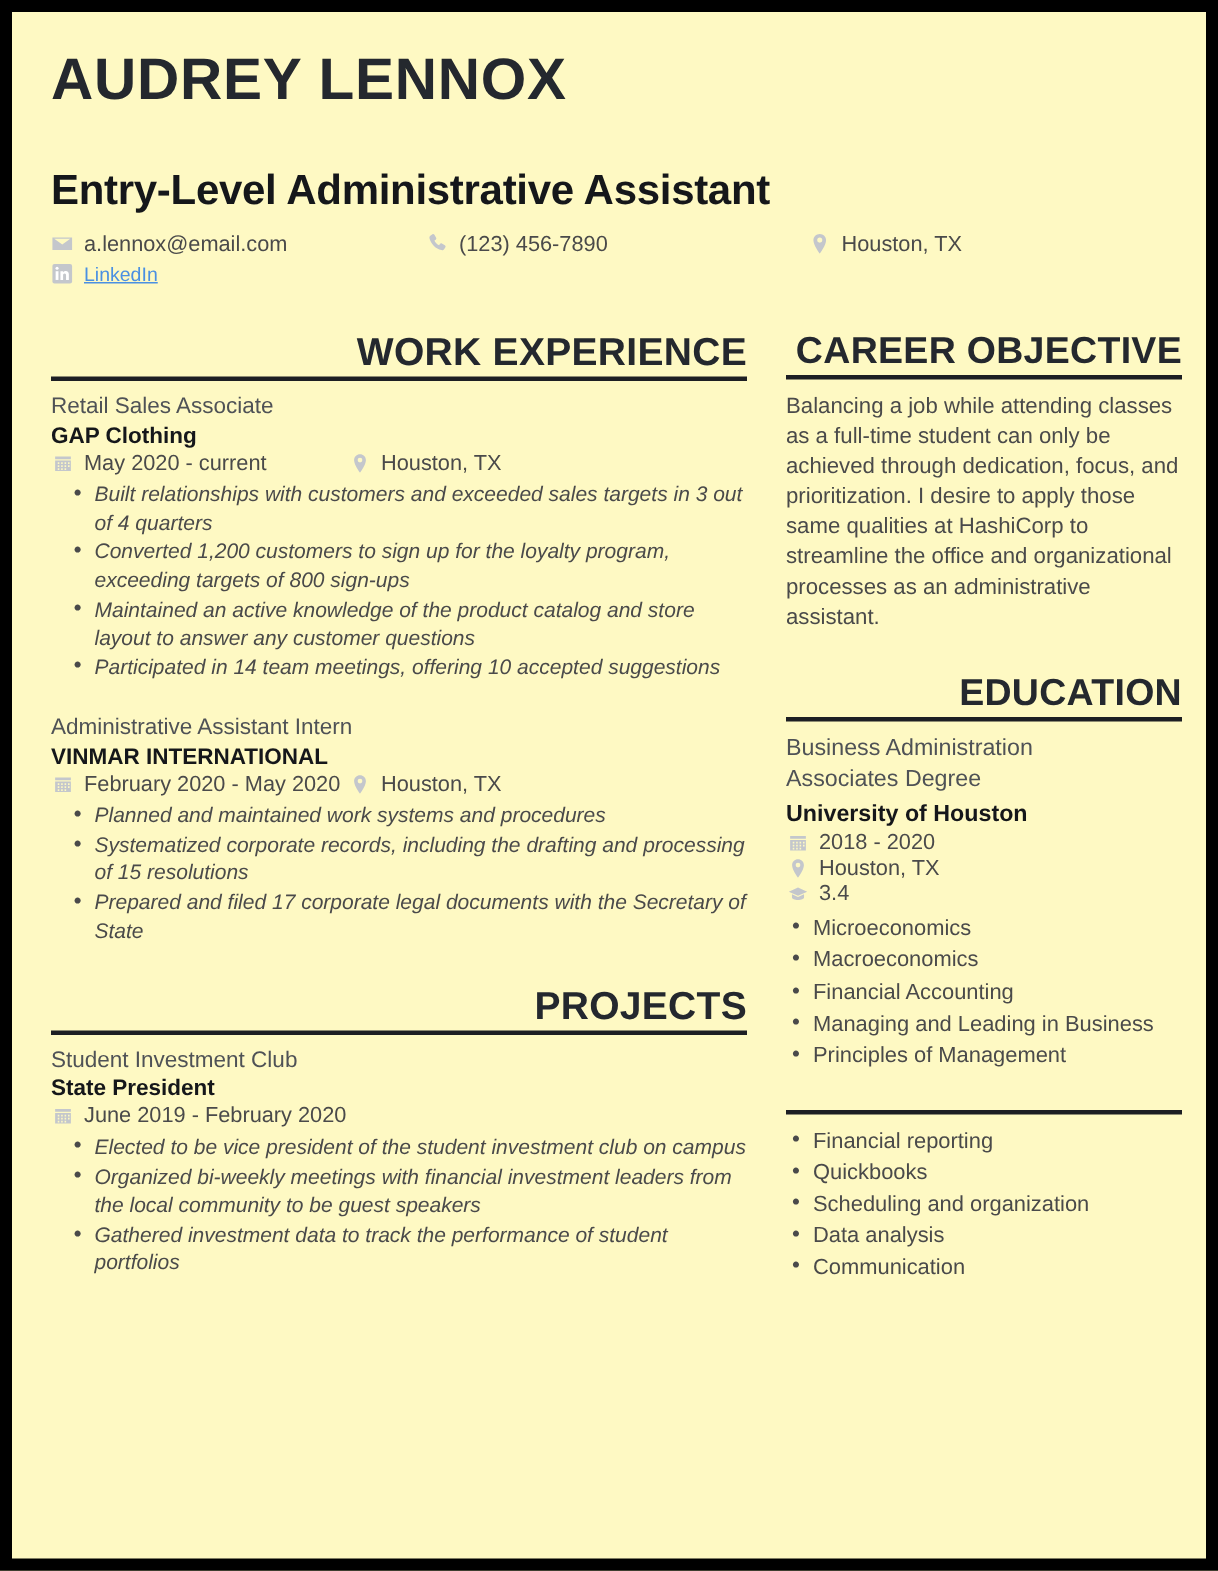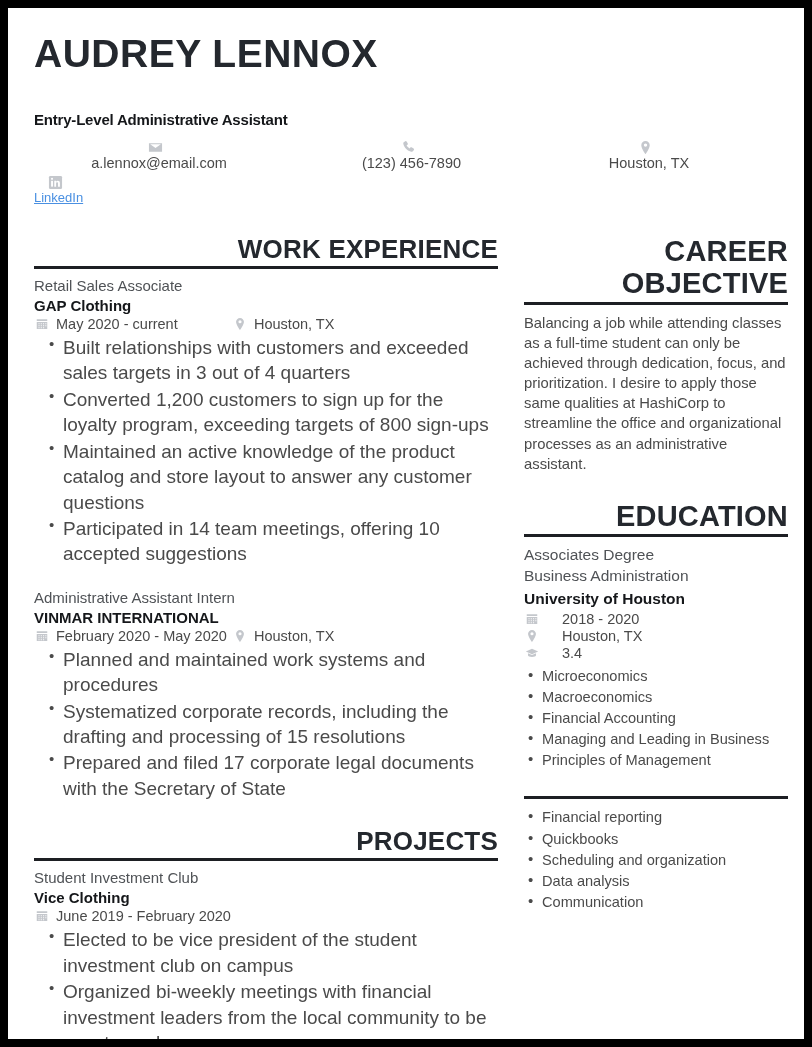--- a/index.html
+++ b/index.html
@@ -10,57 +10,56 @@
     background: #000000;
     font-family: "Liberation Sans", sans-serif;
   }
 
   .page {
     position: absolute;
     left: 8px;
     top: 8px;
     width: 796px;
     height: 1031px;
-    background: #ffffff;
+    background: #fef9c3;
     overflow: hidden;
   }
 
   .inner {
     padding: 26px 26px 0 26px;
   }
 
   
   .name {
     font-size: 39px;
     font-weight: bold;
     letter-spacing: 0.5px;
     color: #24282e;
     line-height: 1.05;
     margin-bottom: 8px;
   }
   .headline {
-    font-size: 15px;
+    font-size: 28px;
     font-weight: bold;
     color: #15171a;
     letter-spacing: -0.2px;
     margin-bottom: 12px;
     margin-top: 36px;
   }
 
   .contact-row {
     display: flex;
     align-items: center;
     margin-bottom: 4px;
   }
   .contact-item {
     display: flex;
     align-items: center;
     font-size: 14.5px;
     color: #4a4a4a;
-    flex-direction: column;
   }
   .c-email  { width: 250px; }
   .c-phone  { width: 255px; }
   .c-loc    { width: 220px; }
 
   .cicon {
     display: inline-flex;
     align-items: center;
     justify-content: center;
     width: 15px;
@@ -94,21 +93,21 @@
     letter-spacing: 0.2px;
     line-height: 1.12;
     text-transform: uppercase;
     text-align: right;
   }
   .sec-rule {
     border-bottom: 3px solid #1d1f23;
     margin-top: 2px;
     margin-bottom: 8px;
   }
-  .sec-right .sec-title { font-size: 29px; }
+  .sec-right .sec-title { font-size: 25px; }
 
   .section { margin-bottom: 22px; }
 
   
   .entry { margin-bottom: 16px; }
   .entry:last-child { margin-bottom: 0; }
 
   .entry-title {
     font-size: 15px;
     color: #4f5256;
@@ -135,24 +134,25 @@
   .meta-date { width: 198px; }
 
   ul.bullets {
     list-style: none;
     margin: 0;
     padding: 0;
   }
   ul.bullets li {
     position: relative;
     padding-left: 29px;
-    font-size: 19px;
+    font-size: 14px;
     line-height: 1.34;
     color: #4a4a4a;
     margin-bottom: 1px;
+    font-style: italic;
   }
   ul.bullets li::before {
     content: "•";
     position: absolute;
     left: 15px;
     top: -1px;
     font-size: 15px;
     color: #4a4a4a;
   }
 
@@ -173,21 +173,20 @@
     color: #15171a;
     line-height: 1.4;
     margin-top: 1px;
   }
   .edu-meta {
     display: flex;
     align-items: center;
     font-size: 14.5px;
     color: #4a4a4a;
     margin-top: 1px;
-    gap: 16px;
   }
   ul.rbullets {
     list-style: none;
     margin: 5px 0 0 0;
     padding: 0;
   }
   ul.rbullets li {
     position: relative;
     padding-left: 18px;
     font-size: 14.6px;
@@ -323,21 +322,21 @@
             </ul>
           </div>
         </div>
 
         <div class="section" style="margin-top:26px;">
           <div class="sec-title">PROJECTS</div>
           <div class="sec-rule"></div>
 
           <div class="entry">
             <div class="entry-title">Student Investment Club</div>
-            <div class="entry-org">Vice Clothing</div>
+            <div class="entry-org">State President</div>
             <div class="meta-row">
               <div class="meta-item meta-date">
                 <span class="cicon">
                   <svg width="14" height="14" viewBox="0 0 16 16" fill="currentColor">
                       <path d="M2 2.6h12v2.1H2V2.6zm0 3.1h12v8H2v-8zm2 1.4v1.2h1.2V7.1H4zm2.6 0v1.2h1.2V7.1H6.6zm2.6 0v1.2h1.2V7.1H9.2zm2.6 0v1.2H13V7.1h-1.2zM4 9.4v1.2h1.2V9.4H4zm2.6 0v1.2h1.2V9.4H6.6zm2.6 0v1.2h1.2V9.4H9.2zm2.6 0v1.2H13V9.4h-1.2zM4 11.7v1.2h1.2v-1.2H4zm2.6 0v1.2h1.2v-1.2H6.6zm2.6 0v1.2h1.2v-1.2H9.2z"></path>
                     </svg>
                 </span>
                 <span>June 2019 - February 2020</span>
               </div>
             </div>
@@ -358,22 +357,22 @@
         <div class="section sec-right">
           <div class="sec-title">CAREER OBJECTIVE</div>
           <div class="sec-rule"></div>
           <div class="objective-text">Balancing a job while attending classes as a full-time student can only be achieved through dedication, focus, and prioritization. I desire to apply those same qualities at HashiCorp to streamline the office and organizational processes as an administrative assistant.</div>
         </div>
 
         <div class="section sec-right" style="margin-top:26px;">
           <div class="sec-title">EDUCATION</div>
           <div class="sec-rule"></div>
 
+          <div class="edu-line">Business Administration</div>
           <div class="edu-line">Associates Degree</div>
-          <div class="edu-line">Business Administration</div>
           <div class="edu-school">University of Houston</div>
 
           <div class="edu-meta">
             <span class="cicon">
               <svg width="14" height="14" viewBox="0 0 16 16" fill="currentColor">
                   <path d="M2 2.6h12v2.1H2V2.6zm0 3.1h12v8H2v-8zm2 1.4v1.2h1.2V7.1H4zm2.6 0v1.2h1.2V7.1H6.6zm2.6 0v1.2h1.2V7.1H9.2zm2.6 0v1.2H13V7.1h-1.2zM4 9.4v1.2h1.2V9.4H4zm2.6 0v1.2h1.2V9.4H6.6zm2.6 0v1.2h1.2V9.4H9.2zm2.6 0v1.2H13V9.4h-1.2zM4 11.7v1.2h1.2v-1.2H4zm2.6 0v1.2h1.2v-1.2H6.6zm2.6 0v1.2h1.2v-1.2H9.2z"></path>
                 </svg>
             </span>
             <span>2018 - 2020</span>
           </div>

